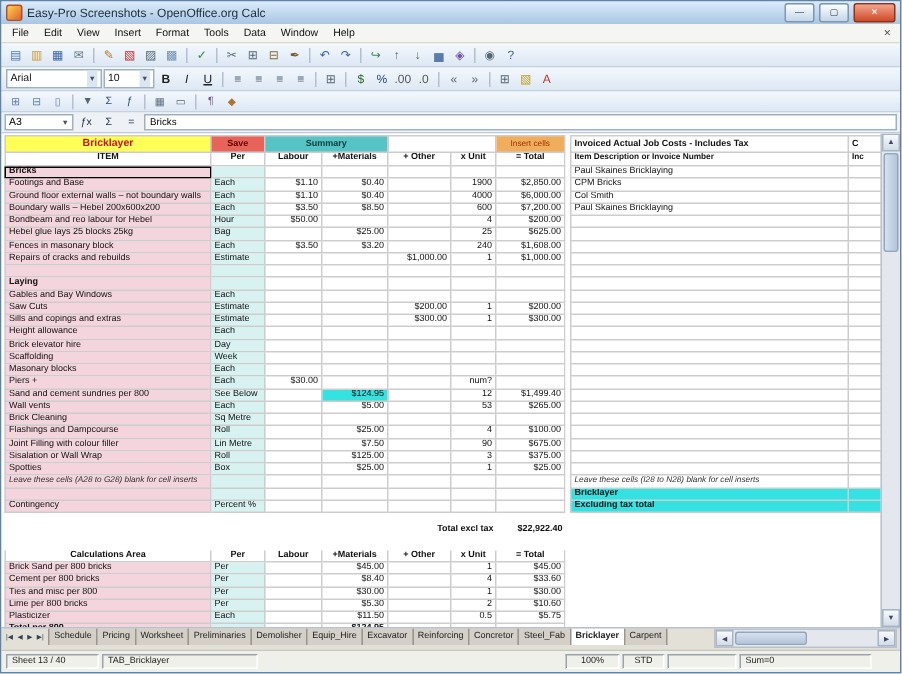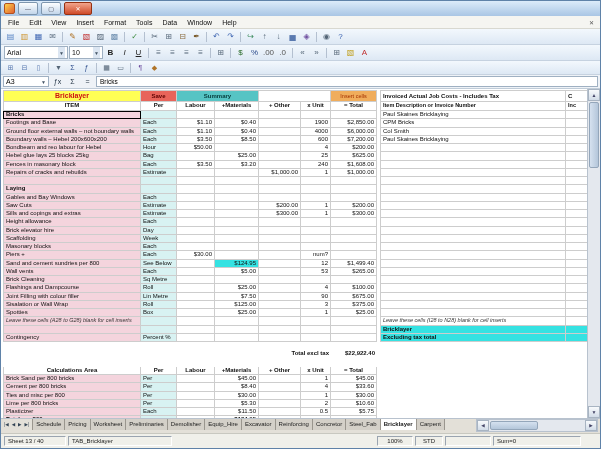--- a/index.html
+++ b/index.html
@@ -90,20 +90,21 @@
   .st{box-sizing:border-box;height:10px;line-height:8px;border:1px solid;border-color:#9aa4b0 #ffffff #ffffff #9aa4b0;padding:0 3px;margin:0 1px;display:flex;align-items:center;}
   .seg1{width:62px;} .seg2{width:104px;} .flexfill{flex:1;border:none;} .seg3{width:36px;justify-content:center;} .seg4{width:28px;justify-content:center;} .seg5{width:46px;} .seg6{width:88px;} .endpad{width:14px;border:none;}
 </style>
 </head>
 <body>
 
 <div class="window">
 
   <div class="titlebar">
     <div class="app-icon"></div>
+    <div class="tb-title">Easy-Pro Screenshots - OpenOffice.org Calc</div>
     <div class="win-btn">—</div>
     <div class="win-btn">▢</div>
     <div class="win-btn close">✕</div>
   </div>
 
   <div class="menubar" id="menubar">
       <div class="menu-item">File</div>
       <div class="menu-item">Edit</div>
       <div class="menu-item">View</div>
       <div class="menu-item">Insert</div>

